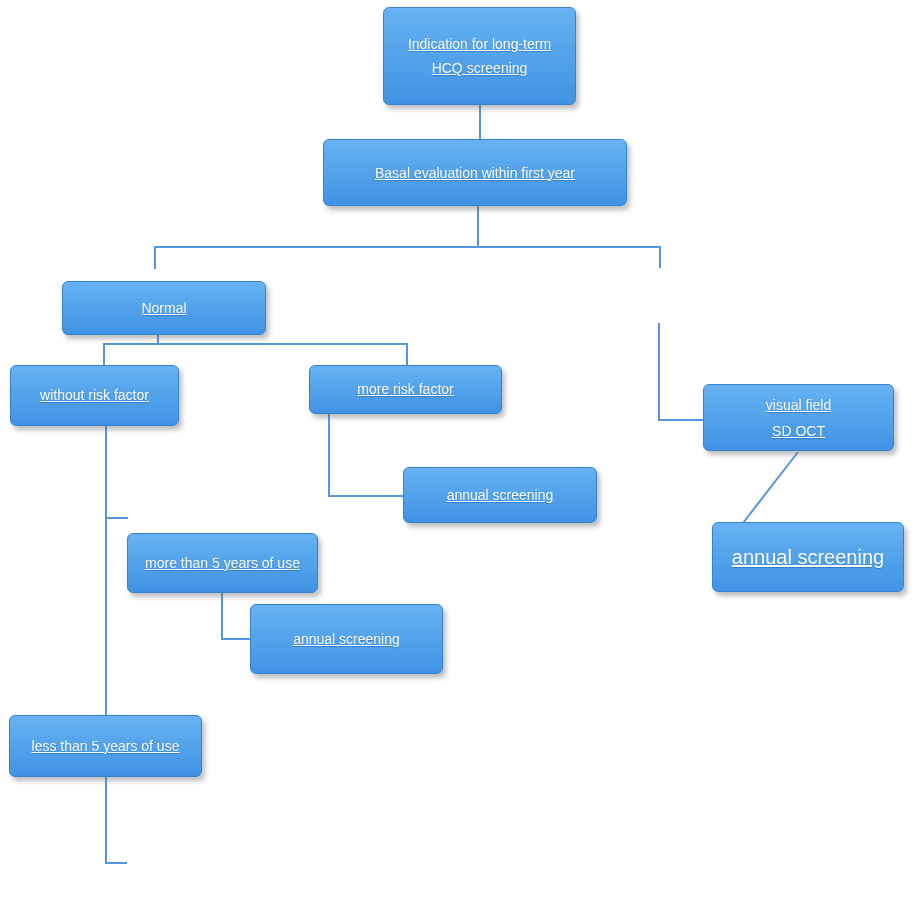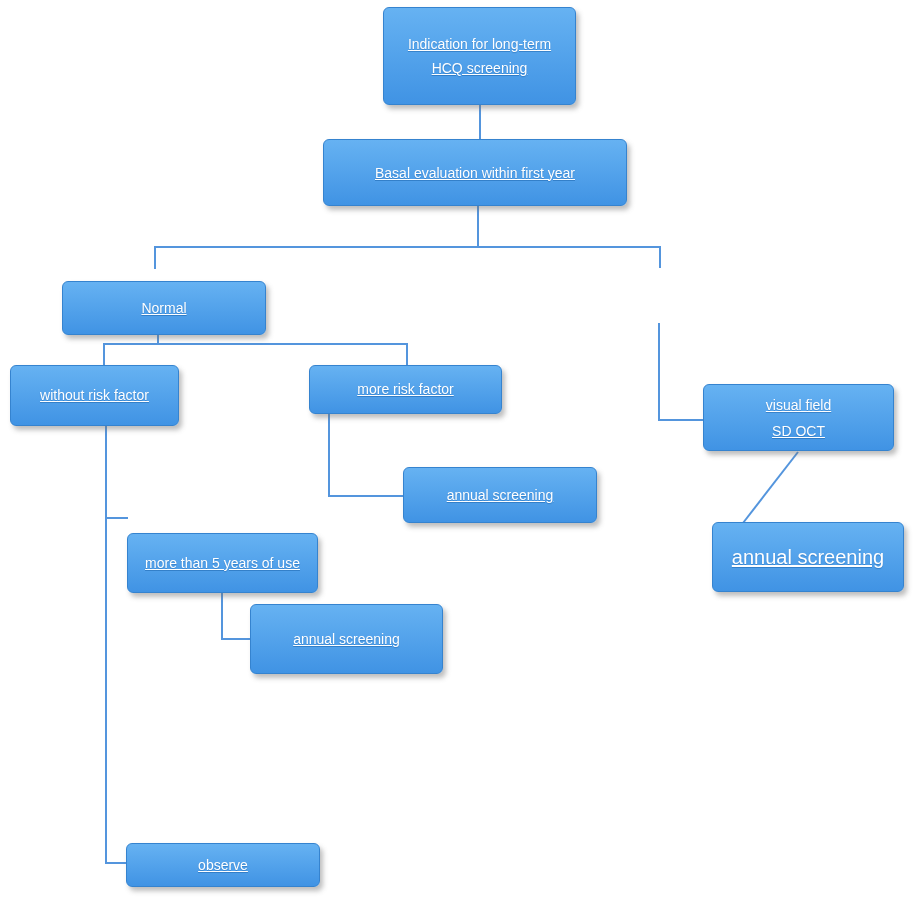--- a/index.html
+++ b/index.html
@@ -103,22 +103,22 @@
   <div class="node" id="n-without-risk">without risk factor</div>
 
   <div class="node" id="n-with-risk">more risk factor</div>
 
   <div class="node" id="n-annual-1">annual screening</div>
 
   <div class="node" id="n-more-5">more than 5 years of use</div>
 
   <div class="node" id="n-annual-2">annual screening</div>
 
+  <div class="node" id="n-less-5">less than 5 years of use</div>
 
-  <div class="node" id="n-observe">observe</div>
 
   <div class="node spread" id="n-visual-field">
     <span class="ln">visual field</span>
     <span class="ln">SD OCT</span>
   </div>
 
   <div class="node big" id="n-annual-3">annual screening</div>
 
 </div>
 

